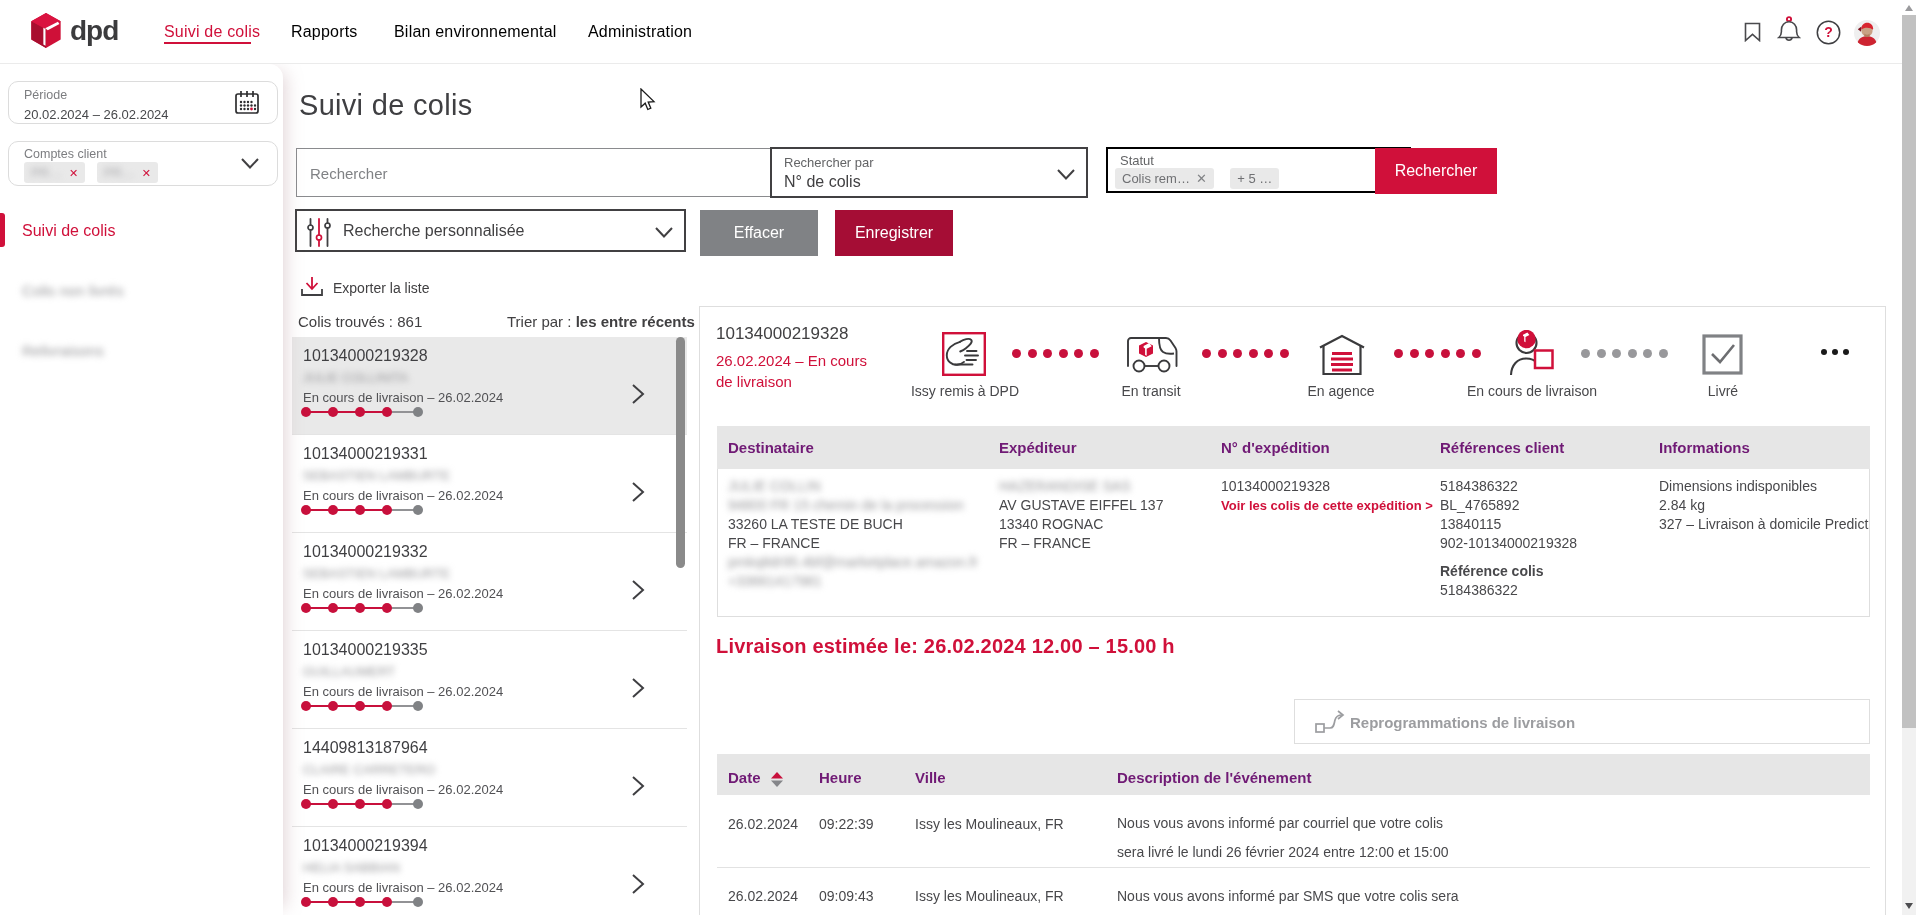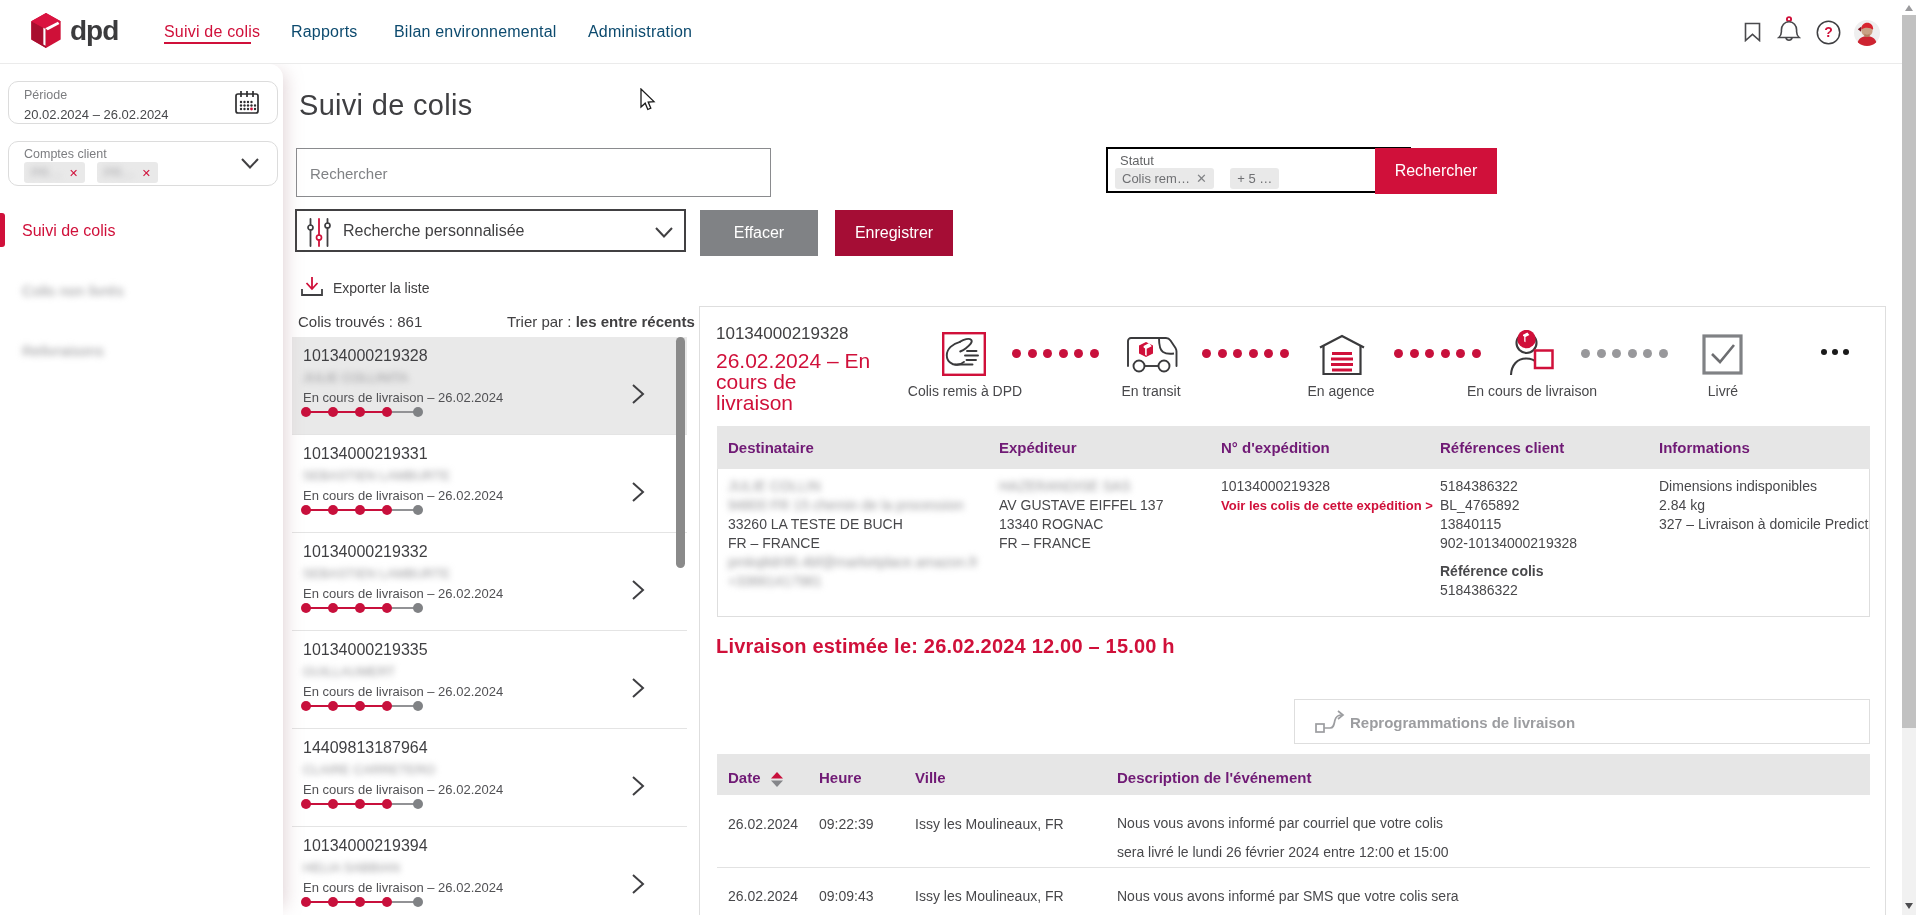--- a/index.html
+++ b/index.html
@@ -8,21 +8,21 @@
 body { font-family:"Liberation Sans", sans-serif; color:#414042; background:#fff; position:relative; }
 .abs { position:absolute; }
 .red { color:#d0103a; }
 .gray { color:#808285; }
 .bold { font-weight:bold; }
 .blur { filter:blur(3px); color:#97979a; }
 .blur2 { filter:blur(3px); color:#a8a8ab; }
 
 
 #header { position:absolute; left:0; top:0; width:1916px; height:64px; background:#fff; border-bottom:1px solid #ebebeb; z-index:30; }
-.navlink { position:absolute; top:23px; font-size:16px; color:#0c4a6e; letter-spacing:0.2px; }
+.navlink { position:absolute; top:23px; font-size:16px; color:#000000; letter-spacing:0.2px; }
 #nav-active { color:#d0103a; }
 #nav-underline { position:absolute; left:164px; top:42px; width:87px; height:2px; background:#d0103a; }
 
 
 #pagesb { position:absolute; right:0; top:0; width:14px; height:915px; background:#f1f1f1; z-index:50; }
 #pagesb .topbtn { position:absolute; left:0; top:0; width:14px; height:15px; background:#fff; }
 #pagesb .thumb { position:absolute; left:0; top:15px; width:14px; height:713px; background:#c1c1c1; }
 .sb-arrow { position:absolute; left:3px; width:0; height:0; border-left:4px solid transparent; border-right:4px solid transparent; }
 
 
@@ -163,20 +163,27 @@
 <div id="main">
   <h1>Suivi de colis</h1>
 
   <svg class="abs" style="left:357px; top:24px; z-index:40;" width="17" height="24" viewBox="0 0 17 24">
     <path d="M1 1 L1 19 L5.2 15.2 L7.8 21.5 L10.8 20.2 L8.2 14 L14 13.6 Z" fill="#fff" stroke="#1a1a1a" stroke-width="1.3"></path>
   </svg>
 
   <div class="fieldbox" style="left:13px; top:84px; width:475px; height:49px; border:1px solid #8a8b8e;">
     <span class="abs gray" style="left:13px; top:16px; font-size:15px;">Rechercher</span>
   </div>
+  <div class="fieldbox" style="left:487px; top:83px; width:318px; height:51px; border:2px solid #414042;">
+    <span class="in-label">Rechercher par</span>
+    <span class="abs" style="left:12px; top:24px; font-size:16px;">N° de colis</span>
+    <svg class="abs" style="left:285px; top:20px;" width="18" height="11" viewBox="0 0 18 11">
+        <path class="chev" d="M1 1 L9 9.5 L17 1"></path>
+      </svg>
+  </div>
   <div class="fieldbox" style="left:823px; top:83px; width:305px; height:46px; border:2px solid #000000;text-align:center;">
     <span class="in-label" style="top:4px;">Statut</span>
     <div class="abs" style="left:7px; top:19px;">
       <span class="chip" style="margin-right:12px;">Colis rem…<span style="color:#808285; margin-left:6px;">✕</span></span>
       <span class="chip">+ 5 …</span>
     </div>
   </div>
   <button class="abs" style="left:1092px; top:84px; width:122px; height:46px; background:#d0103a; color:#fff; font-size:16px;">Rechercher</button>
 
   <div class="fieldbox" style="left:12px; top:145px; width:391px; height:43px; border:2px solid #414042;">
@@ -317,34 +324,34 @@
         <svg class="chv" width="14" height="22" viewBox="0 0 14 22">
           <path d="M2 2 L12 11 L2 20" fill="none" stroke="#3f3f42" stroke-width="2"></path>
         </svg>
       </div>
     </div>
 
   <div class="abs" style="left:393px; top:273px; width:9px; height:231px; background:#8a8a8a; border-radius:5px; z-index:5;"></div>
 
   <div id="panel">
     <span class="abs" style="left:16px; top:17px; font-size:17px;">10134000219328</span>
-    <span class="abs red" style="left:16px; top:43px; font-size:21px; line-height:21px; width:158px; display:inline-block;">26.02.2024 – En cours de livraison</span>
+    <span class="abs red" style="left:16px; top:43px; font-size:15px; line-height:21px; width:158px; display:inline-block;">26.02.2024 – En cours de livraison</span>
     <div id="steps">
         <svg class="abs" style="left:242px; top:25px;" width="44" height="44" viewBox="0 0 44 44">
           <rect x="1.2" y="1.2" width="41.6" height="41.6" fill="none" stroke="#d0103a" stroke-width="2.4"></rect>
           <path d="M18 9.8 C10.5 11.8 4.8 16.8 4.8 23.2 c0 6.3 5.3 10.2 10.7 9.6 c2.6 -0.3 4.6 -1.2 6.5 -2.9" fill="none" stroke="#3a3a3c" stroke-width="1.9" stroke-linecap="round"></path>
           <path d="M18 9.8 c3.6 -2.3 9.2 -4.1 11.2 -1.9 c1.8 2 -1.3 5.1 -5.3 8.3 c-2 1.6 -4.2 2.7 -5.7 3.3" fill="none" stroke="#3a3a3c" stroke-width="1.9" stroke-linecap="round"></path>
           <g stroke="#3a3a3c" stroke-width="1.9" stroke-linecap="round">
             <line x1="25" y1="19" x2="34.5" y2="19"></line>
             <line x1="23" y1="23.5" x2="36" y2="23.5"></line>
             <line x1="24.5" y1="28" x2="34" y2="28"></line>
             <line x1="13" y1="32.5" x2="30.5" y2="32.5"></line>
           </g>
         </svg>
-        <div class="steplabel" style="left:175px; width:180px;">Colis remis à DPD</div>
+        <div class="steplabel" style="left:175px; width:180px;">Issy remis à DPD</div>
         <div class="sdot" style="left:312px;"></div>
         <div class="sdot" style="left:327.5px;"></div>
         <div class="sdot" style="left:343px;"></div>
         <div class="sdot" style="left:358.5px;"></div>
         <div class="sdot" style="left:374px;"></div>
         <div class="sdot" style="left:389.5px;"></div>
         <svg class="abs" style="left:426px; top:27px;" width="52" height="42" viewBox="0 0 52 42">
           <path d="M2 32 V7 a3 3 0 0 1 3 -3 H33 l7 0 c2 0 3.5 1 4.5 2.5 l5 7.5 c0.8 1.2 1 2 1 3.5 V32" fill="none" stroke="#3a3a3c" stroke-width="1.9" stroke-linecap="round"></path>
           <path d="M33 4 c0 6 1 12 4 14 c2.5 1.7 7 2 11 1.5" fill="none" stroke="#3a3a3c" stroke-width="1.9"></path>
           <circle cx="13" cy="32" r="5.5" fill="#fff" stroke="#3a3a3c" stroke-width="1.9"></circle>

